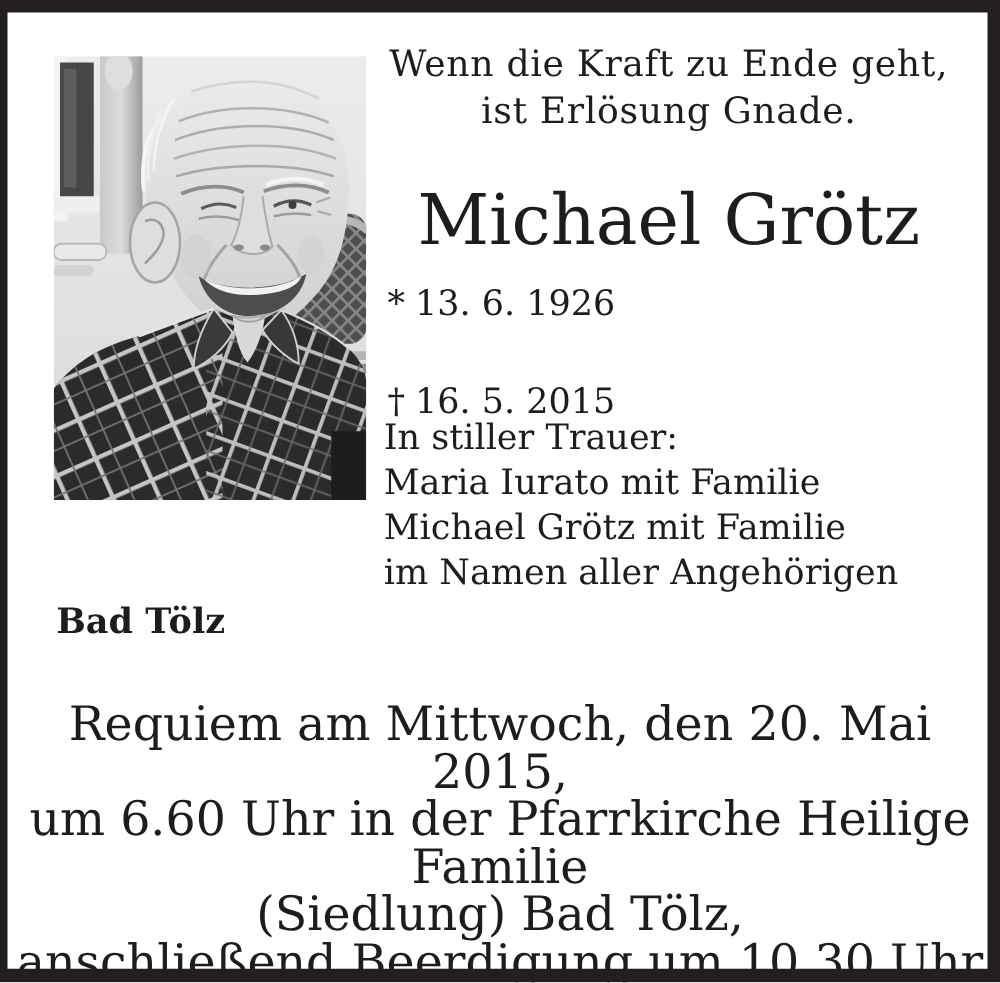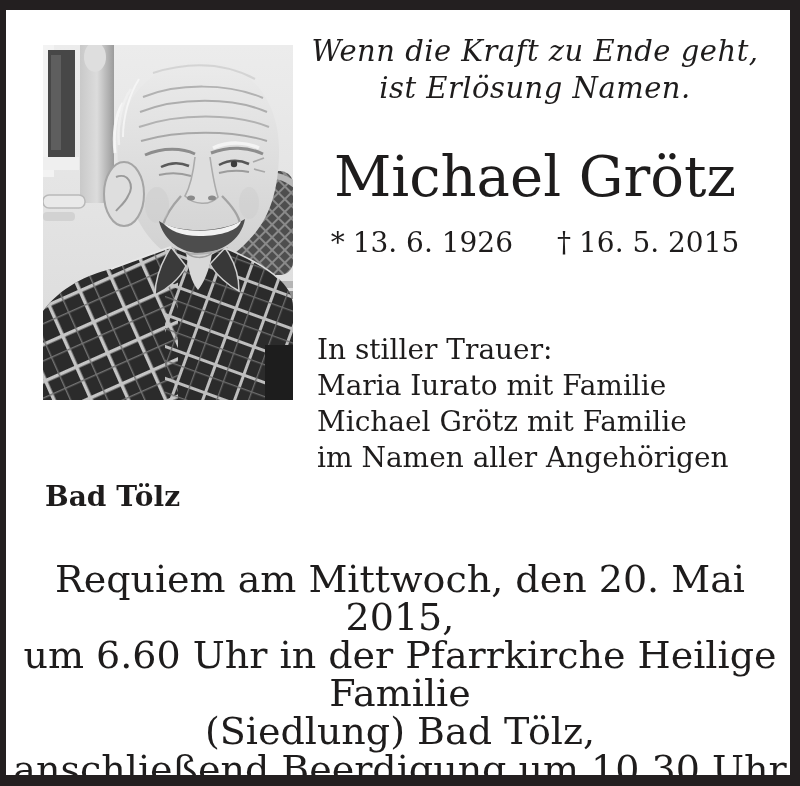--- a/index.html
+++ b/index.html
@@ -23,44 +23,44 @@
   }
   .abs { position: absolute; }
   .photo {
     left: 43px; top: 45px;
     width: 250px; height: 355px;
   }
   .photo svg { display: block; width: 250px; height: 355px; }
   .epigraph {
     left: 310px; top: 33px; width: 450px;
     text-align: center;
-    font-style: italic;
     font-size: 29px;
     line-height: 37px;
     letter-spacing: 0.5px;
   }
   .deceased-name {
     left: 300px; top: 143px; width: 470px;
     text-align: center;
     font-size: 56px;
     line-height: 68px;
     white-space: nowrap;
   }
   .dates {
     left: 310px; top: 226px; width: 450px;
     display: flex;
     justify-content: center;
     gap: 44px;
     font-size: 28px;
     line-height: 34px;
     white-space: nowrap;
+    flex-direction: column;
   }
   .dates .sym { display: inline-block; margin-right: 8px; }
   .mourning {
-    left: 317px; top: 332px;
+    left: 307px; top: 332px;
     font-size: 28px;
     line-height: 36px;
     white-space: nowrap;
   }
   .mourning b { font-weight: normal; }
   .place {
     left: 45px; top: 480px;
     font-size: 28px;
     line-height: 34px;
     font-weight: bold;
@@ -202,21 +202,21 @@
         <path d="M182,203 C204,212 222,221 236,234" fill="none" stroke="#dadada" stroke-width="1.6"></path>
 
         <path d="M143,207 C149,214 162,214 169,208 C167,225 160,239 155,245 C148,237 145,223 143,207 Z" fill="#d8d8d8"></path>
         <path d="M143,207 C149,214 162,214 169,208" fill="none" stroke="#a0a0a0" stroke-width="1.5"></path>
       </g>
     </svg>
   </div>
 
   <div class="abs epigraph">
     <div>Wenn die Kraft zu Ende geht,</div>
-    <div>ist Erlösung Namen.</div>
+    <div>ist Erlösung Gnade.</div>
   </div>
 
   <div class="abs deceased-name">Michael Grötz</div>
 
   <div class="abs dates">
     <span><span class="sym">*</span><span>13. 6. 1926</span></span>
     <span><span class="sym">†</span><span>16. 5. 2015</span></span>
   </div>
 
   <div class="abs mourning">

